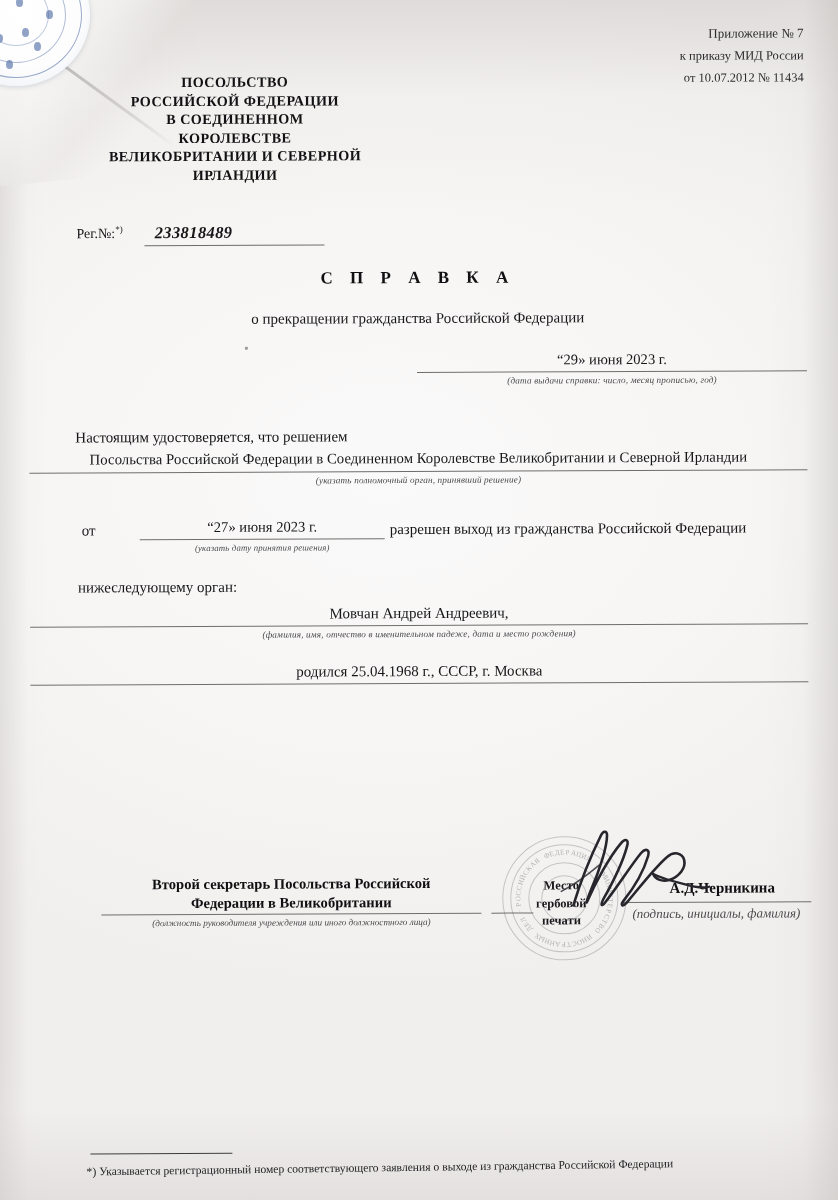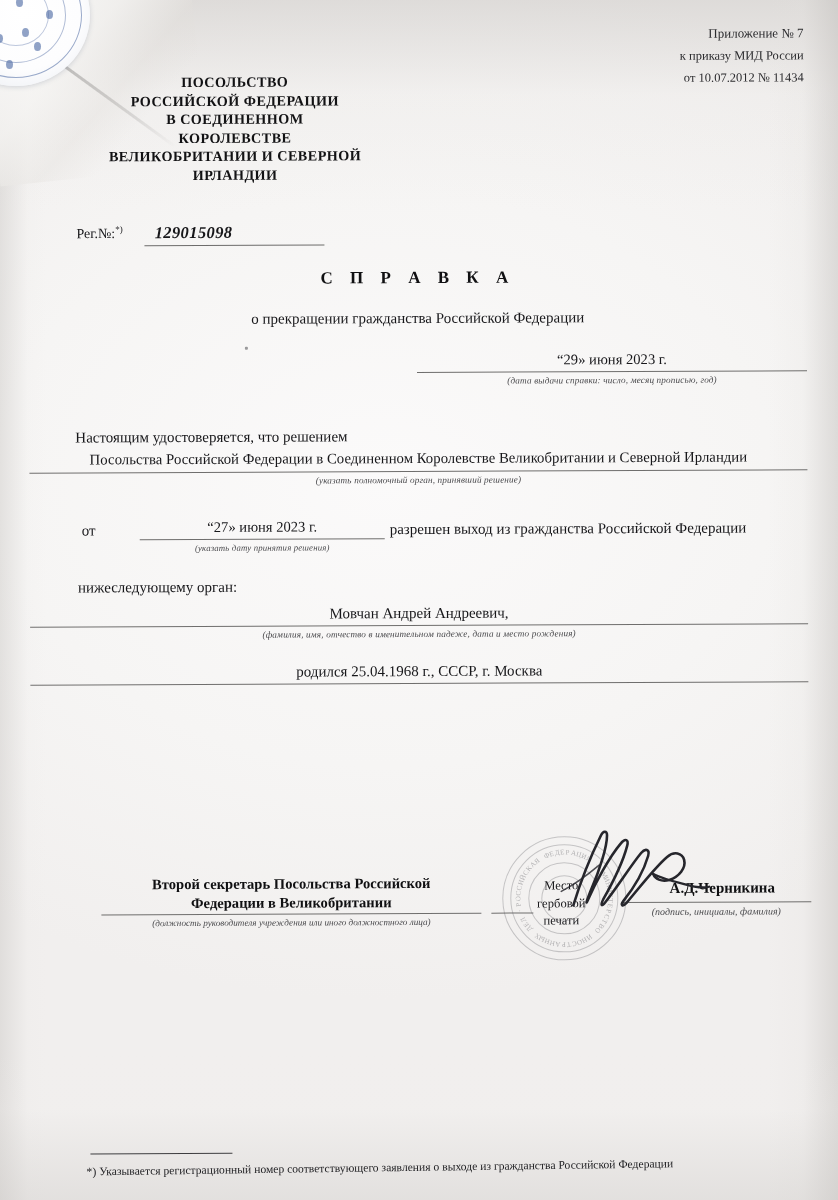--- a/index.html
+++ b/index.html
@@ -219,21 +219,21 @@
   .sig-name{
     left:630px; top:881px; width:182px; text-align:center;
     font-weight:bold; font-size:15px; color:#101012;
   }
   .sig-name-rule{
     left:620px; top:903px; width:190px; height:0;
     border-bottom:1.1px solid #6f6e6d;
   }
   .sig-name-hint{
     left:612px; top:907px; width:206px; text-align:center;
-    font-style:italic; font-size:10px; color:#4a4a4d;
+    font-style:italic; font-size:13px; color:#4a4a4d;
   }
 
   
   .footnote-rule{
     left:88px; top:1152px; width:142px; height:0;
     border-bottom:1.2px solid #3e3e40;
   }
   .footnote-text{
     left:84px; top:1164px; width:740px;
     font-size:11.6px; color:#1d1d20;
@@ -279,21 +279,21 @@
     </div>
 
     <div class="abs org-header nosel" style="white-space:pre-line;">ПОСОЛЬСТВО
 РОССИЙСКОЙ ФЕДЕРАЦИИ
 В СОЕДИНЕННОМ
 КОРОЛЕВСТВЕ
 ВЕЛИКОБРИТАНИИ И СЕВЕРНОЙ
 ИРЛАНДИИ</div>
 
     <div class="abs reg-row">
-      <span class="reg-label"><span>Рег.№:</span><sup>*)</sup></span><span class="reg-value">129015098</span>
+      <span class="reg-label"><span>Рег.№:</span><sup>*)</sup></span><span class="reg-value">233818489</span>
     </div>
 
     <div class="abs doc-title nosel">С П Р А В К А</div>
     <div class="abs doc-subtitle nosel">о прекращении гражданства Российской Федерации</div>
     <div class="abs speck"></div>
 
     <div class="fill issue-date">
       <span class="val">“29» июня 2023 г.</span>
       <span class="hint">(дата выдачи справки: число, месяц прописью, год)</span>
     </div>
@@ -385,21 +385,21 @@
           <span style="transform: rotate(212.453deg) translate(0px, -50px);">Х</span>
           <span style="transform: rotate(219.245deg) translate(0px, -50px);"> </span>
           <span style="transform: rotate(226.038deg) translate(0px, -50px);">Д</span>
           <span style="transform: rotate(232.83deg) translate(0px, -50px);">Е</span>
           <span style="transform: rotate(239.623deg) translate(0px, -50px);">Л</span>
           <span style="transform: rotate(246.415deg) translate(0px, -50px);"> </span>
           <span style="transform: rotate(253.208deg) translate(0px, -50px);">·</span>
         </div>
     </div>
 
-    <div class="abs seal-place nosel" style="white-space:pre-line;">Место
+    <div class="abs seal-place nosel" style="white-space:pre-line;font-weight:bold;">Место
 гербовой
 печати</div>
 
     <svg class="abs signature-mark" viewBox="0 0 180 90">
       <g fill="none" stroke="#26262c" stroke-linecap="round" stroke-linejoin="round">
         <path d="M30 78 C38 52 50 24 58 8 C60 4 64 3 64 8 C64 20 56 44 48 62 C44 72 42 78 44 74 C52 56 66 30 78 16 C82 11 86 12 84 19 C80 34 68 58 60 72 C57 78 58 80 62 75 C74 60 88 38 98 26 C102 21 107 22 105 29 C100 46 88 64 80 74 C77 78 79 80 83 76 C95 62 112 40 124 30 C131 24 139 26 141 33 C143 41 136 50 126 53 C118 55 112 52 110 47" stroke-width="2.6"></path>
         <path d="M110 47 C116 50 128 54 140 57 C150 60 158 62 166 60" stroke-width="2.2"></path>
         <path d="M18 64 C30 58 44 48 56 38" stroke-width="1.6" opacity=".8"></path>
       </g>
     </svg>

